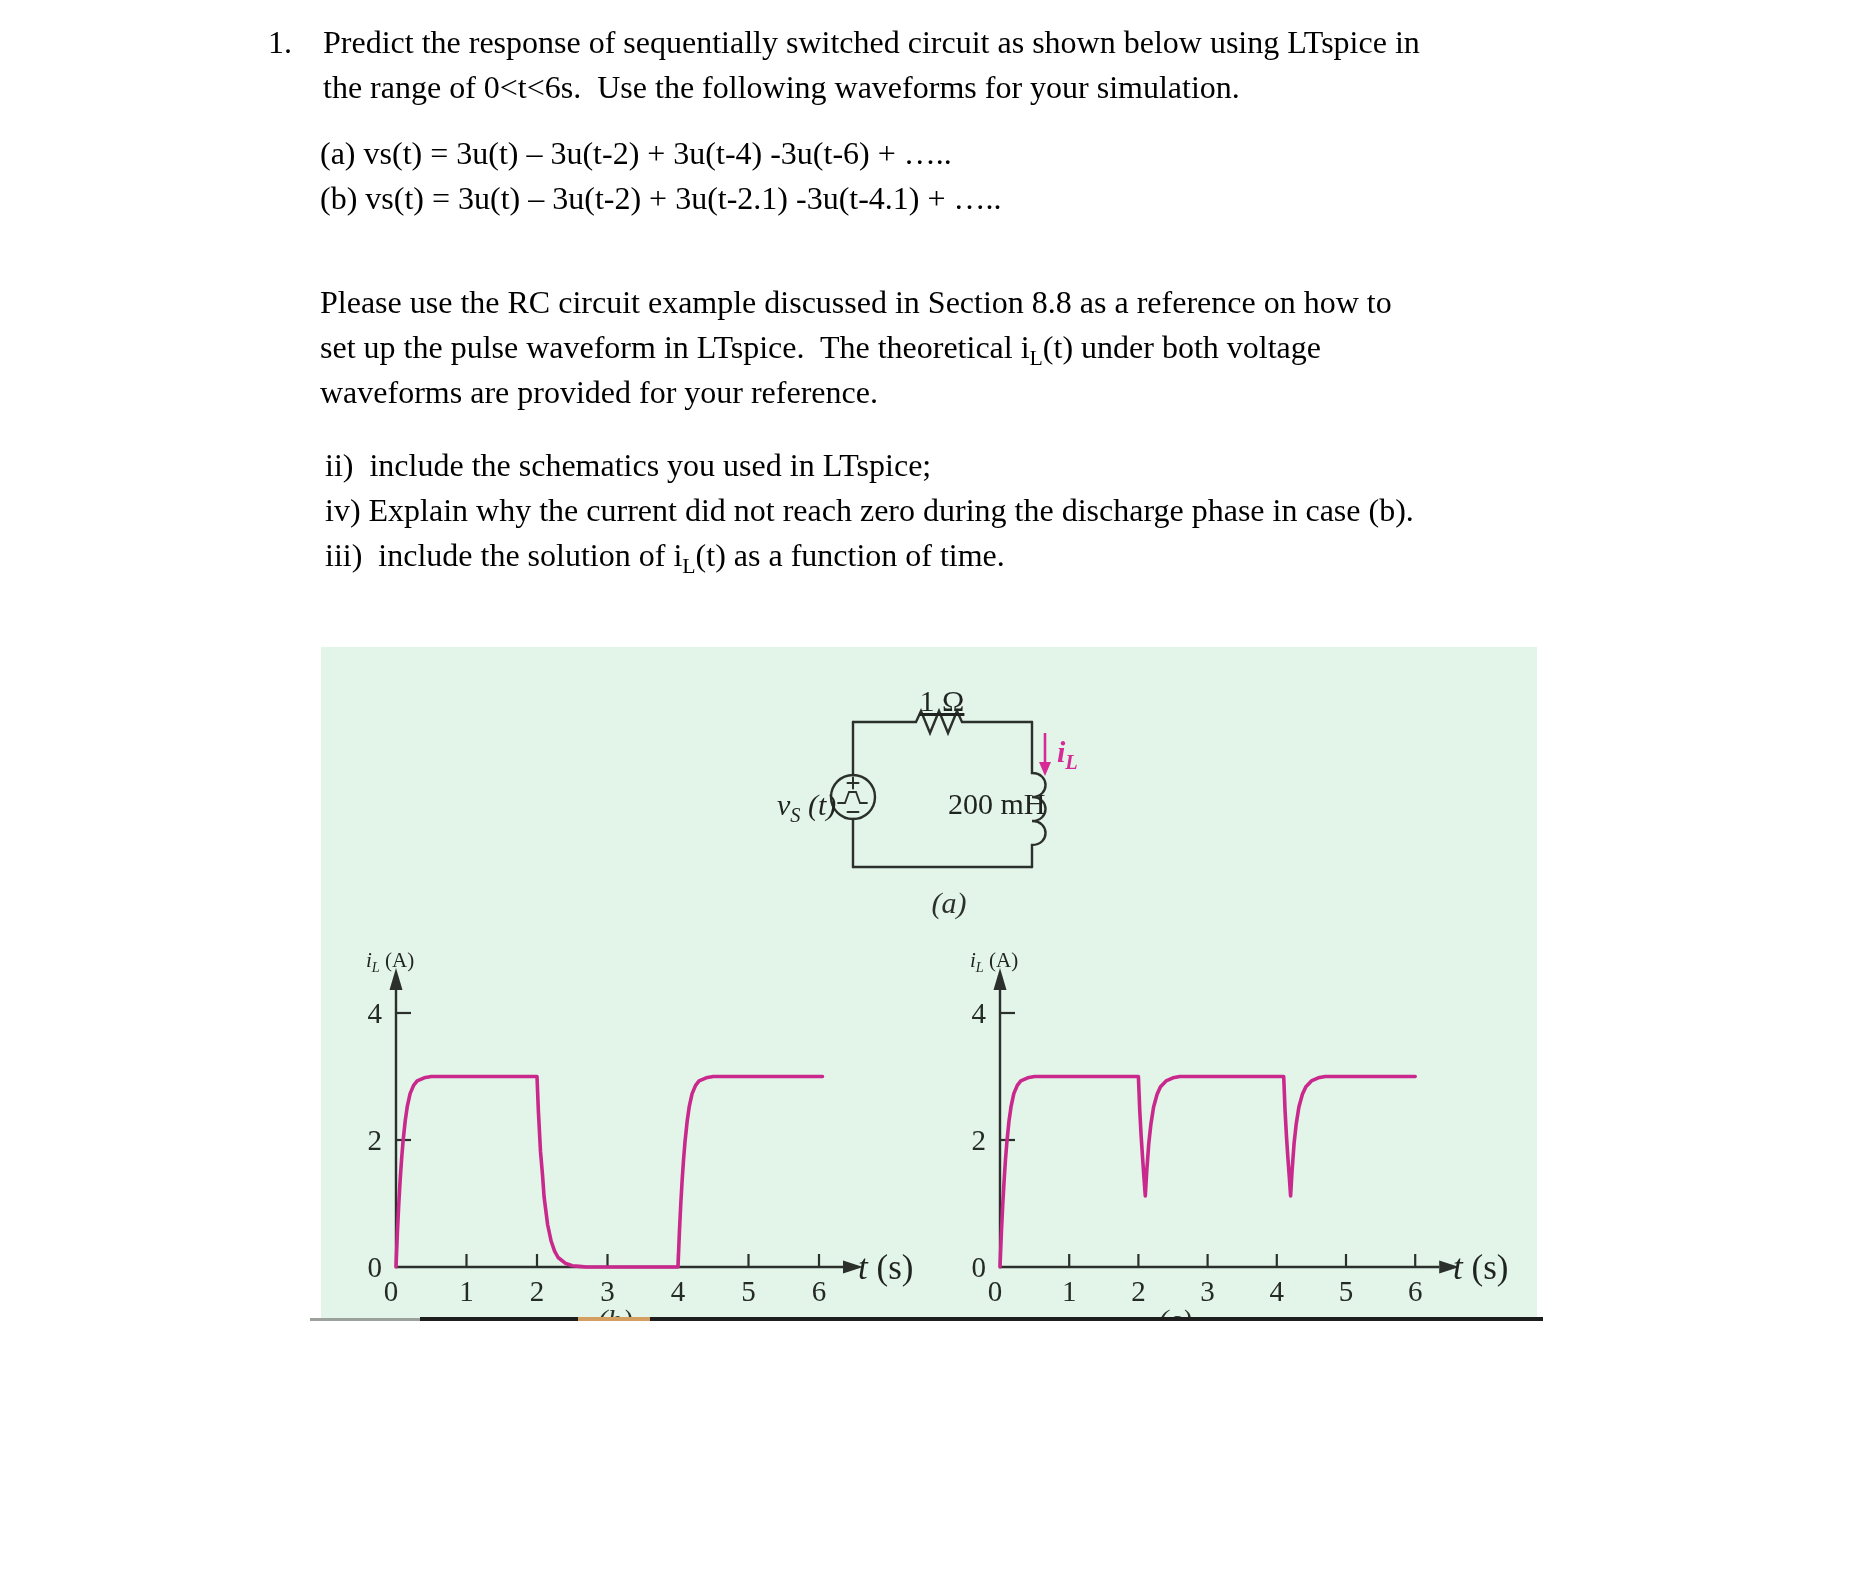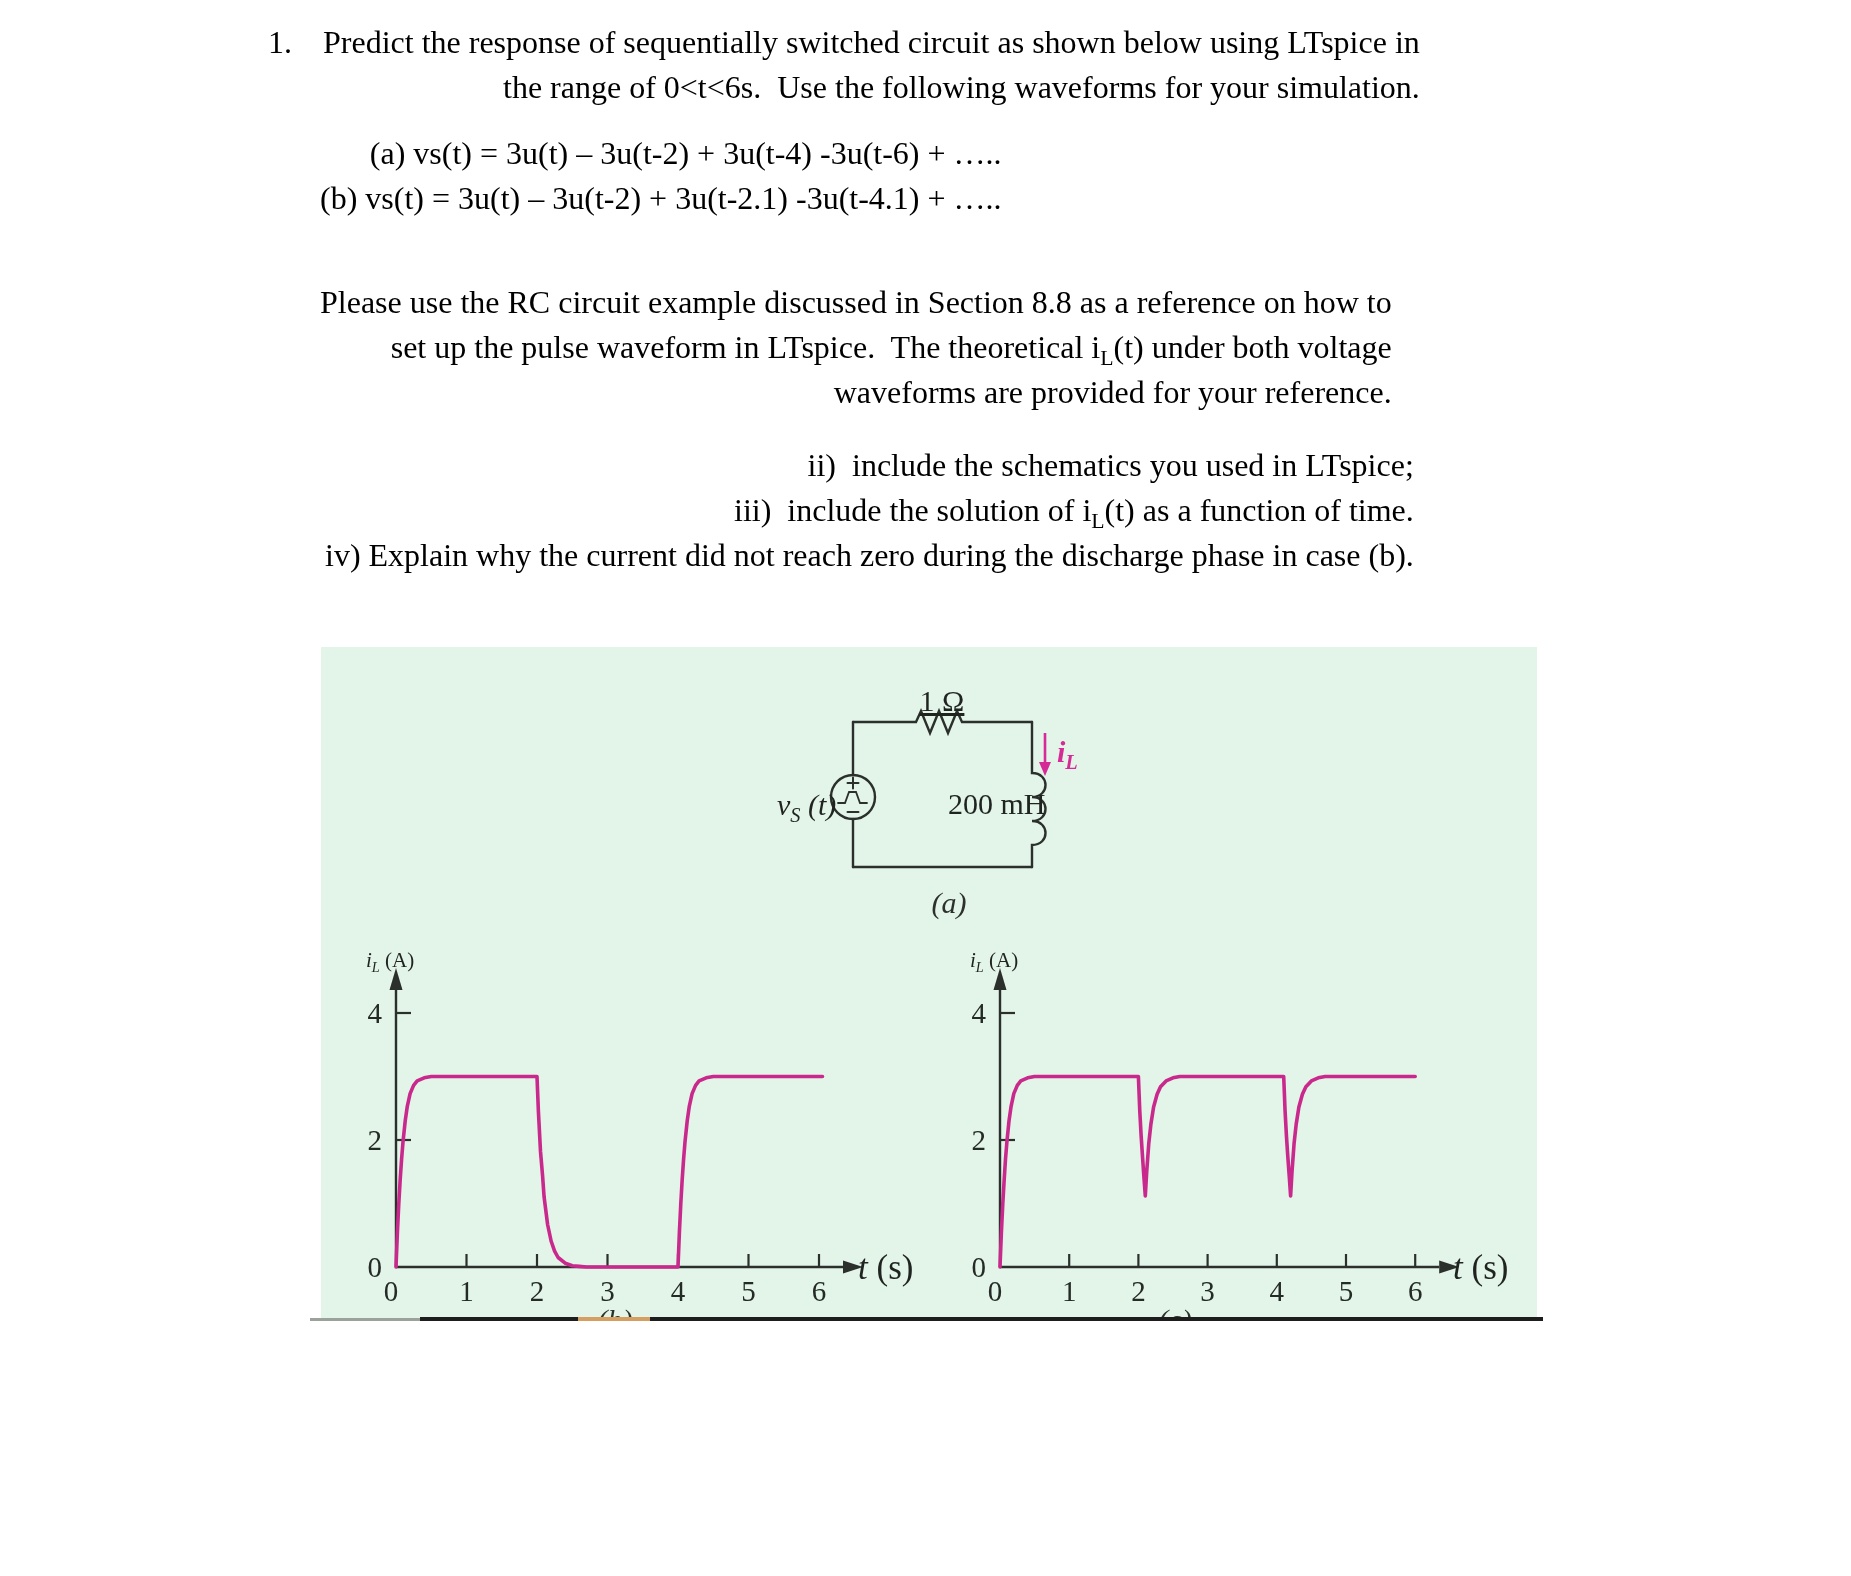--- a/index.html
+++ b/index.html
@@ -3,21 +3,21 @@
 <meta charset="utf-8">
 <style>
   * { margin:0; padding:0; box-sizing:border-box; }
   html,body { background:#ffffff; }
   .page {
     position:relative; width:1851px; height:1576px;
     background:#ffffff; overflow:hidden;
     font-family:"Liberation Serif", serif; color:#000;
     font-size:32px;
   }
-  .textline { line-height:45px; white-space:pre;text-align:right; }
+  .textline { line-height:45px; white-space:pre; }
   .title-block { position:absolute; left:268px; top:20px; }
   .title-num  { position:absolute; left:0; top:0; line-height:45px; }
   .title-lines { margin-left:55px; }
   .eq-block   { position:absolute; left:320px; top:131px; }
   .para-block { position:absolute; left:320px; top:280px; }
   .task-block { position:absolute; left:325px; top:443px; }
   sub.ssub { font-size:0.68em; line-height:0; }
   .italic { font-style:italic; }
 
   
@@ -61,22 +61,22 @@
   </div>
 
   <div class="para-block">
     <div class="textline">Please use the RC circuit example discussed in Section 8.8 as a reference on how to</div>
     <div class="textline"><span>set up the pulse waveform in LTspice.&nbsp; The theoretical i</span><sub class="ssub">L</sub><span>(t) under both voltage</span></div>
     <div class="textline">waveforms are provided for your reference.</div>
   </div>
 
   <div class="task-block">
     <div class="textline">ii)&nbsp; include the schematics you used in LTspice;</div>
+    <div class="textline">iv) Explain why the current did not reach zero during the discharge phase in case (b).</div>
     <div class="textline"><span>iii)&nbsp; include the solution of i</span><sub class="ssub">L</sub><span>(t) as a function of time.</span></div>
-    <div class="textline">iv) Explain why the current did not reach zero during the discharge phase in case (b).</div>
   </div>
 
   <div class="figure-panel" id="figure-panel" style="background: rgb(227, 244, 232);">
 
     <svg class="circuit-svg" id="circuit-svg" width="320" height="240">
       <g id="circuit-wires" fill="none" stroke-width="2.4" stroke-linecap="round" stroke="#2b302c">
 
         <path d="M73,47 H136 l5,-11 l9,22 l9,-22 l9,22 l9,-22 l5,11 H252"></path>
 
         <path d="M252,47 V98 c18,0 18,24 0,24 c18,0 18,24 0,24 c18,0 18,24 0,24 V192"></path>

